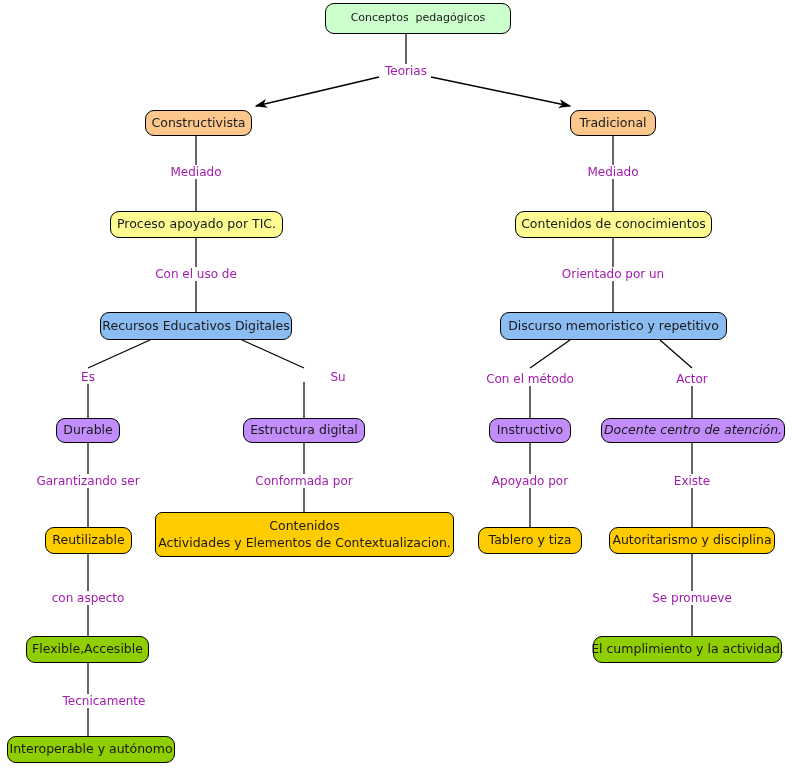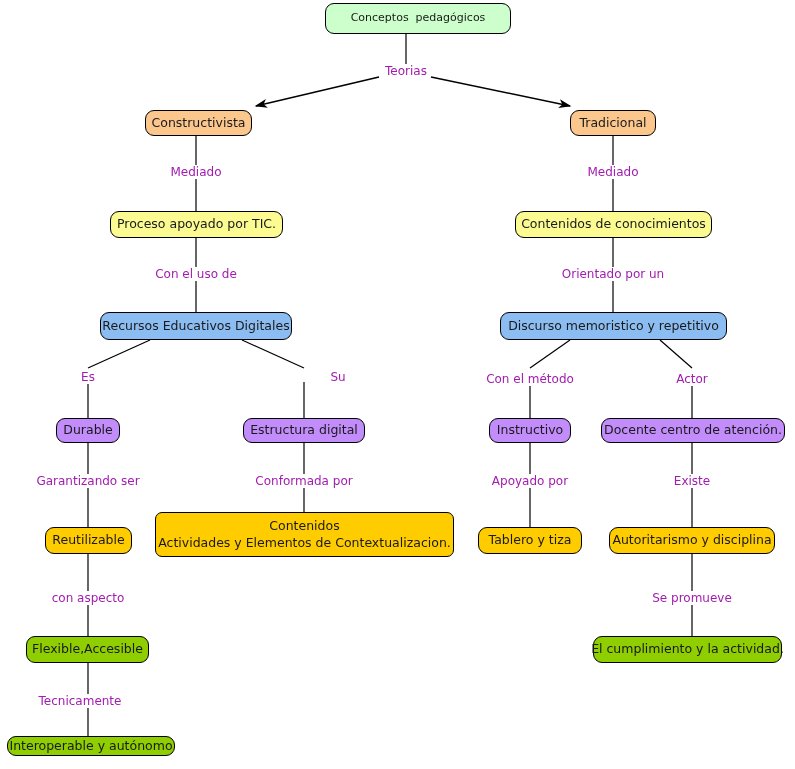--- a/index.html
+++ b/index.html
@@ -144,21 +144,21 @@
   </div>
 
   <div class="node n-purple" style="left:243px; top:418px; width:122px; height:25px;">
     <span>Estructura digital</span>
   </div>
 
   <div class="node n-purple" style="left:489px; top:418px; width:82px; height:25px;">
     <span>Instructivo</span>
   </div>
 
-  <div class="node n-purple" style="left:601px; top:418px; width:184px; height:25px;">
+  <div class="node n-purple" style="left:601px; top:418px; width:184px; height:25px;font-style:italic;">
     <span>Docente centro de atención.</span>
   </div>
 
   <div class="node n-gold" style="left:45px; top:527px; width:87px; height:27px;">
     <span>Reutilizable</span>
   </div>
 
   <div class="node n-gold" style="left:155px; top:512px; width:299px; height:45px; line-height:1.35;border-radius:7px;">
     <span>Contenidos
 Actividades y Elementos de Contextualizacion.</span>
@@ -173,34 +173,34 @@
   </div>
 
   <div class="node n-lime" style="left:26px; top:636px; width:123px; height:27px;">
     <span>Flexible,Accesible</span>
   </div>
 
   <div class="node n-lime" style="left:593px; top:636px; width:189px; height:27px;">
     <span>El cumplimiento y la actividad.</span>
   </div>
 
-  <div class="node n-lime" style="left:7px; top:736px; width:168px; height:20px;">
+  <div class="node n-lime" style="left:7px; top:736px; width:168px; height:27px;">
     <span>Interoperable y autónomo</span>
   </div>
 
   <div class="link-label" style="left:406px; top:71px;">Teorias</div>
   <div class="link-label" style="left:196px; top:172px;">Mediado</div>
   <div class="link-label" style="left:613px; top:172px;">Mediado</div>
   <div class="link-label" style="left:196px; top:274px;">Con el uso de</div>
   <div class="link-label" style="left:613px; top:274px;">Orientado por un</div>
   <div class="link-label" style="left:88px; top:377px;">Es</div>
   <div class="link-label" style="left:306px; top:377px;margin-left:32px;">Su</div>
   <div class="link-label" style="left:530px; top:379px;">Con el método</div>
   <div class="link-label" style="left:692px; top:379px;">Actor</div>
   <div class="link-label" style="left:88px; top:481px;">Garantizando ser</div>
   <div class="link-label" style="left:304px; top:481px;">Conformada por</div>
   <div class="link-label" style="left:530px; top:481px;">Apoyado por</div>
   <div class="link-label" style="left:692px; top:481px;">Existe</div>
   <div class="link-label" style="left:88px; top:598px;">con aspecto</div>
   <div class="link-label" style="left:692px; top:598px;">Se promueve</div>
-  <div class="link-label" style="left:80px; top:701px;">Tecnicamente</div>
+  <div class="link-label" style="left:104px; top:701px;">Tecnicamente</div>
 
 </div>
 
 </body></html>

